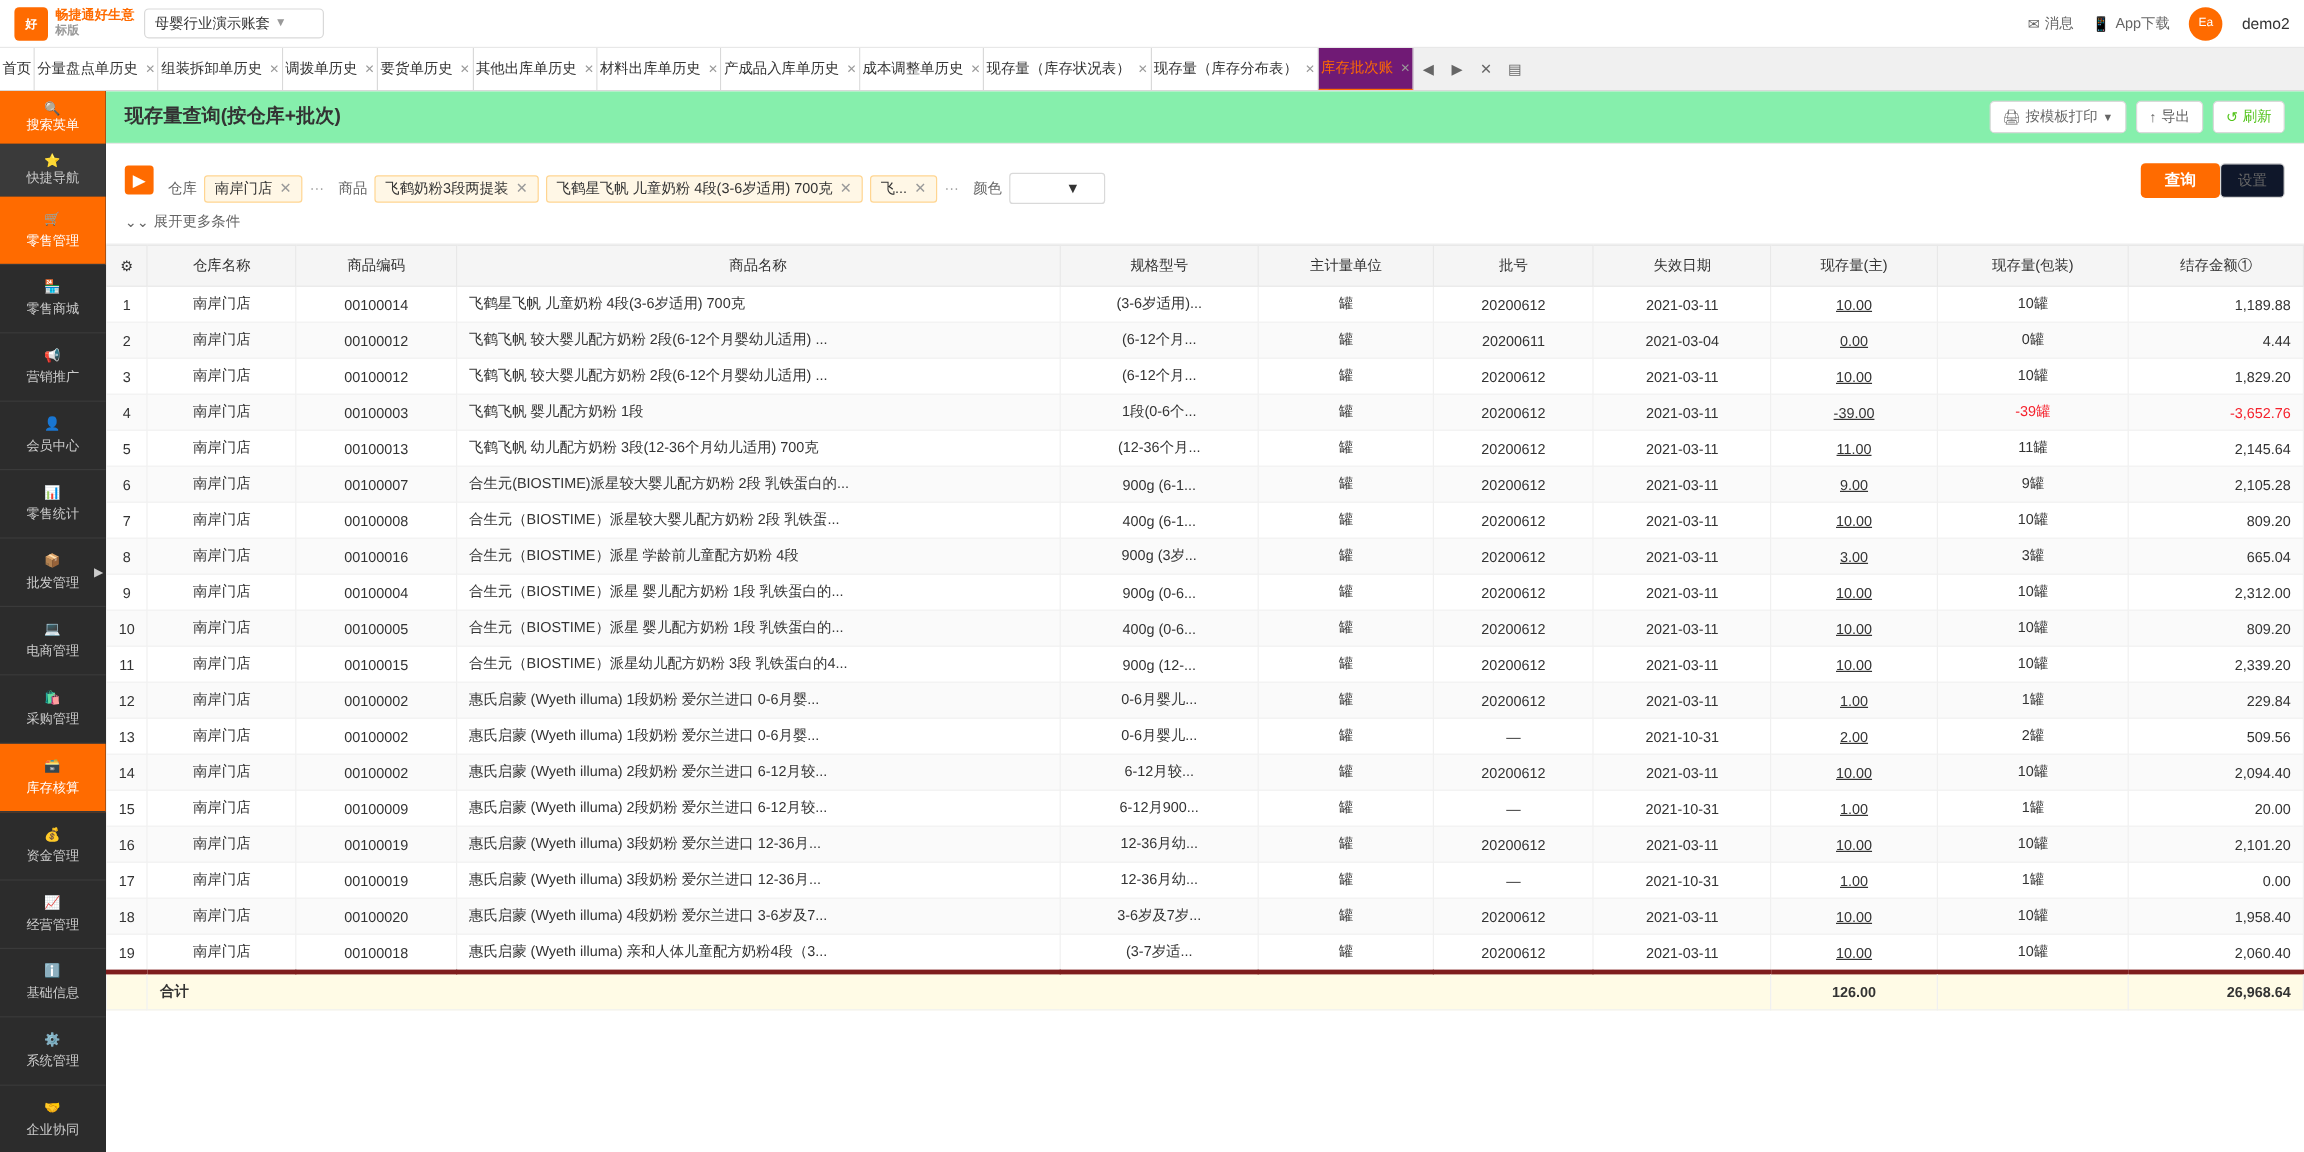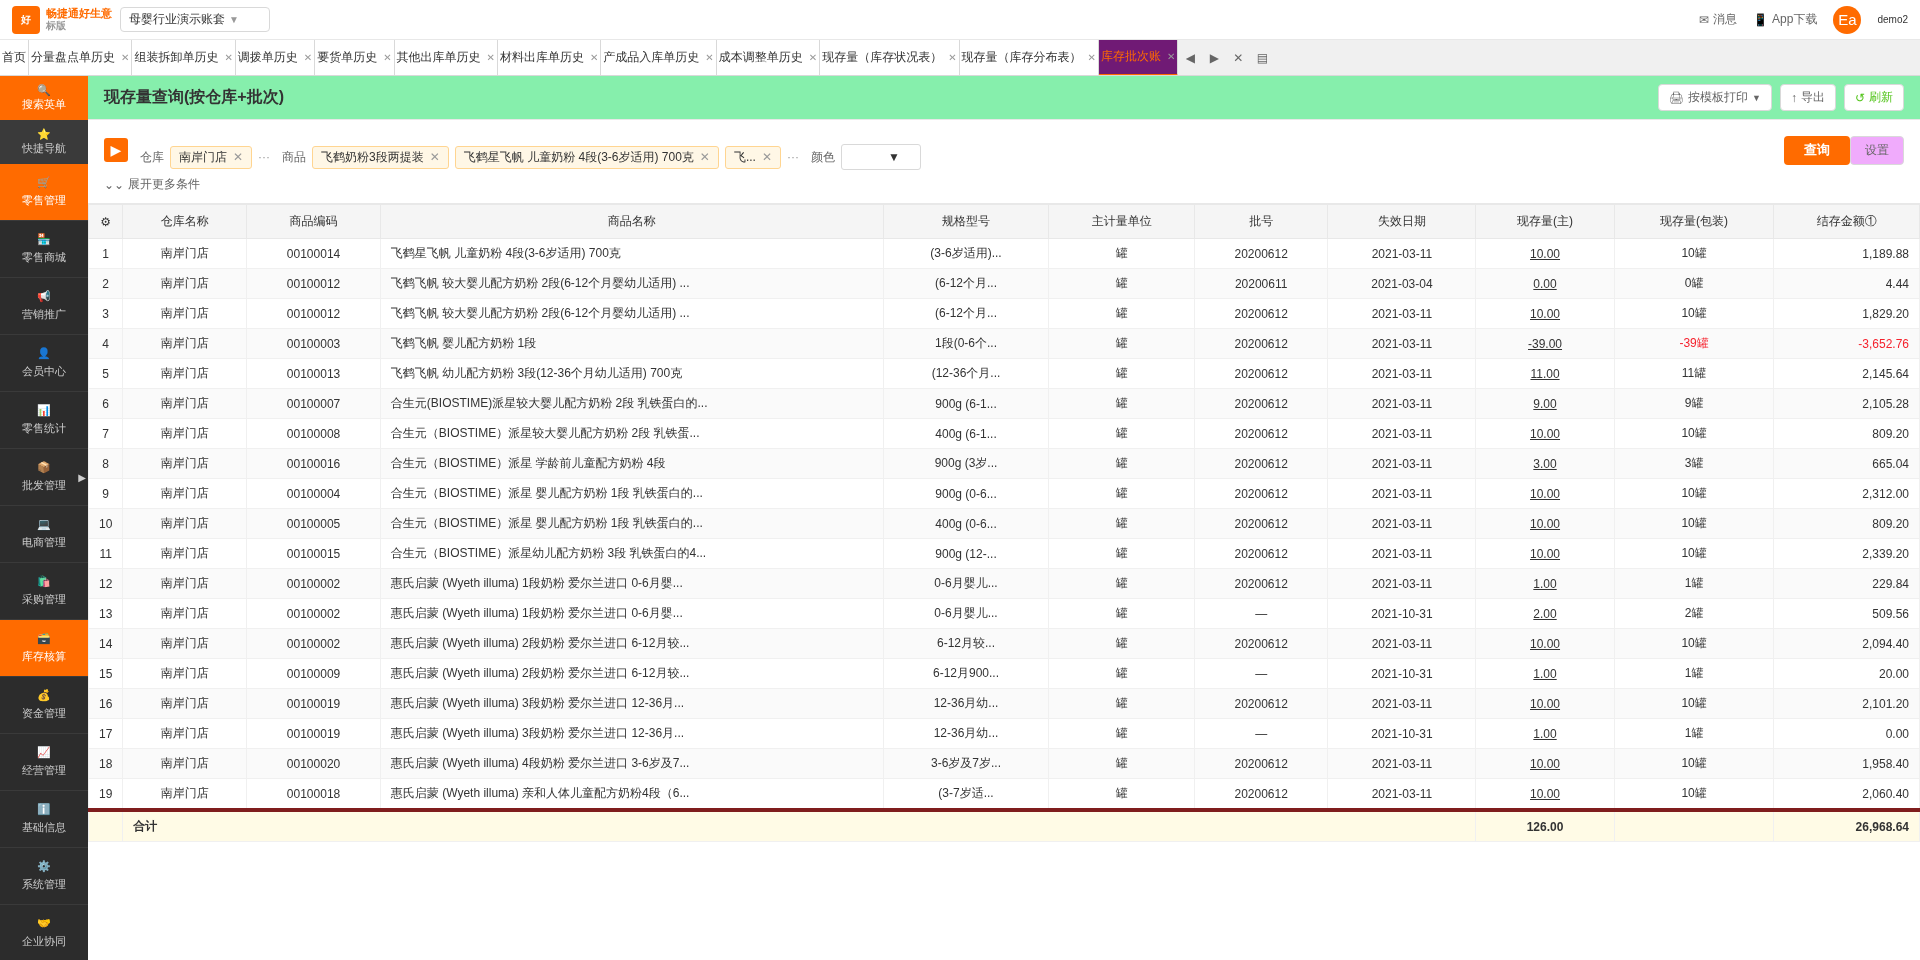--- a/index.html
+++ b/index.html
@@ -5,21 +5,21 @@
     * { box-sizing: border-box; margin: 0; padding: 0; }
     body { font-family: 'Microsoft YaHei', Arial, sans-serif; font-size: 12px; background: #f5f5f5; color: #333; overflow: hidden; }
 
     
     .top-bar { height: 40px; background: #fff; border-bottom: 1px solid #e8e8e8; display: flex; align-items: center; padding: 0 12px; gap: 8px; }
     .logo-area { display: flex; align-items: center; gap: 6px; color: #ff6b00; font-weight: bold; font-size: 13px; min-width: 80px; }
     .logo-icon { width: 28px; height: 28px; background: #ff6b00; border-radius: 4px; display: flex; align-items: center; justify-content: center; color: #fff; font-size: 10px; font-weight: bold; }
     .industry-selector { display: flex; align-items: center; gap: 4px; border: 1px solid #d9d9d9; border-radius: 4px; padding: 3px 8px; cursor: pointer; min-width: 150px; }
     .top-bar-right { margin-left: auto; display: flex; align-items: center; gap: 16px; }
     .top-bar-btn { display: flex; align-items: center; gap: 4px; color: #666; cursor: pointer; font-size: 12px; }
-    .user-avatar { width: 28px; height: 28px; border-radius: 50%; background: #ff6b00; display: flex; align-items: center; justify-content: center; color: #fff; font-size: 15px; cursor: pointer; }
+    .user-avatar { width: 28px; height: 28px; border-radius: 50%; background: #ff6b00; display: flex; align-items: center; justify-content: center; color: #fff; font-size: 10px; cursor: pointer; }
 
     
     .tab-bar { height: 36px; background: #f0f0f0; display: flex; align-items: center; overflow: hidden; border-bottom: 1px solid #d9d9d9; }
     .tab-item { display: flex; align-items: center; gap: 4px; padding: 0 2px; height: 36px; background: #fff; border-right: 1px solid #d9d9d9; cursor: pointer; white-space: nowrap; font-size: 12px; color: #333; flex-shrink: 0; }
     .tab-item.home { background: #fff; color: #333; font-weight: 500; }
     .tab-item.active { background: #701a75; color: #ff6b00; border-bottom: 2px solid #ff6b00; }
     .tab-item .close-btn { color: #999; font-size: 10px; margin-left: 2px; cursor: pointer; }
     .tab-nav-btn { width: 24px; height: 36px; display: flex; align-items: center; justify-content: center; cursor: pointer; background: #f0f0f0; color: #666; flex-shrink: 0; }
 
     
@@ -46,21 +46,21 @@
     
     .filter-area { background: #fff; padding: 10px 16px; border-bottom: 1px solid #e8e8e8; }
     .filter-row { display: flex; align-items: center; gap: 12px; flex-wrap: wrap; }
     .filter-item { display: flex; align-items: center; gap: 6px; margin-top: 14px; }
     .filter-label { color: #666; font-size: 12px; white-space: nowrap; }
     .filter-tag { display: flex; align-items: center; gap: 4px; background: #fff7e6; border: 1px solid #ffd591; border-radius: 3px; padding: 2px 8px; font-size: 12px; color: #333; }
     .filter-tag .remove { color: #999; cursor: pointer; margin-left: 2px; }
     .filter-ellipsis { color: #999; cursor: pointer; }
     .expand-btn { display: flex; align-items: center; gap: 4px; color: #666; cursor: pointer; font-size: 12px; margin: 0 auto; margin-top: 6px; }
     .btn-query { background: #ff6b00; color: #fff; border: none; border-radius: 4px; padding: 5px 20px; cursor: pointer; font-size: 13px; font-weight: bold; }
-    .btn-settings { background: #f0abfc; color: #666; border: 1px solid #d9d9d9; border-radius: 4px; padding: 5px 14px; cursor: pointer; font-size: 12px; }
+    .btn-settings { background: #0f172a; color: #666; border: 1px solid #d9d9d9; border-radius: 4px; padding: 5px 14px; cursor: pointer; font-size: 12px; }
 
     
     .table-container { flex: 1; overflow: auto; background: #fff; margin: 0; }
     table { width: 100%; border-collapse: collapse; font-size: 12px; }
     thead tr { background: #f5f5f5; }
     th { padding: 8px 10px; border: 1px solid #e8e8e8; text-align: center; font-weight: 500; color: #333; white-space: nowrap; }
     td { padding: 6px 10px; border: 1px solid #f0f0f0; text-align: center; color: #333; white-space: nowrap; }
     tr:nth-child(even) { background: #fafafa; }
     .col-settings { width: 32px; }
     td.text-left { text-align: left; }
@@ -94,21 +94,21 @@
       <span>✉</span>
       <span>消息</span>
     </div>
     <div class="top-bar-btn">
       <span>📱</span>
       <span>App下载</span>
     </div>
     <div class="user-avatar">
       <span>Ea</span>
     </div>
-    <span style="font-size:10px;color:#333;text-align:right;">demo2</span>
+    <span style="font-size:13px;color:#333;text-align:right;">demo2</span>
   </div>
 </div>
 
 <div class="tab-bar">
   <div class="tab-item home">
     <span>首页</span>
   </div>
   <div class="tab-item">
     <span>分量盘点单历史</span>
     <span class="close-btn">✕</span>
@@ -553,21 +553,21 @@
     <td>20200612</td>
     <td>2021-03-11</td>
     <td class="underline">10.00</td>
     <td class="">10罐</td>
     <td class="text-right">1,958.40</td>
   </tr>
             <tr>
     <td>19</td>
     <td>南岸门店</td>
     <td>00100018</td>
-    <td class="text-left" style="max-width:280px;overflow:hidden;text-overflow:ellipsis;">惠氏启蒙 (Wyeth illuma) 亲和人体儿童配方奶粉4段（6...</td>
+    <td class="text-left" style="max-width:280px;overflow:hidden;text-overflow:ellipsis;">惠氏启蒙 (Wyeth illuma) 亲和人体儿童配方奶粉4段（3...</td>
     <td>(3-7岁适...</td>
     <td>罐</td>
     <td>20200612</td>
     <td>2021-03-11</td>
     <td class="underline">10.00</td>
     <td class="">10罐</td>
     <td class="text-right">2,060.40</td>
   </tr>
             <tr class="summary-row">
   <td></td>

